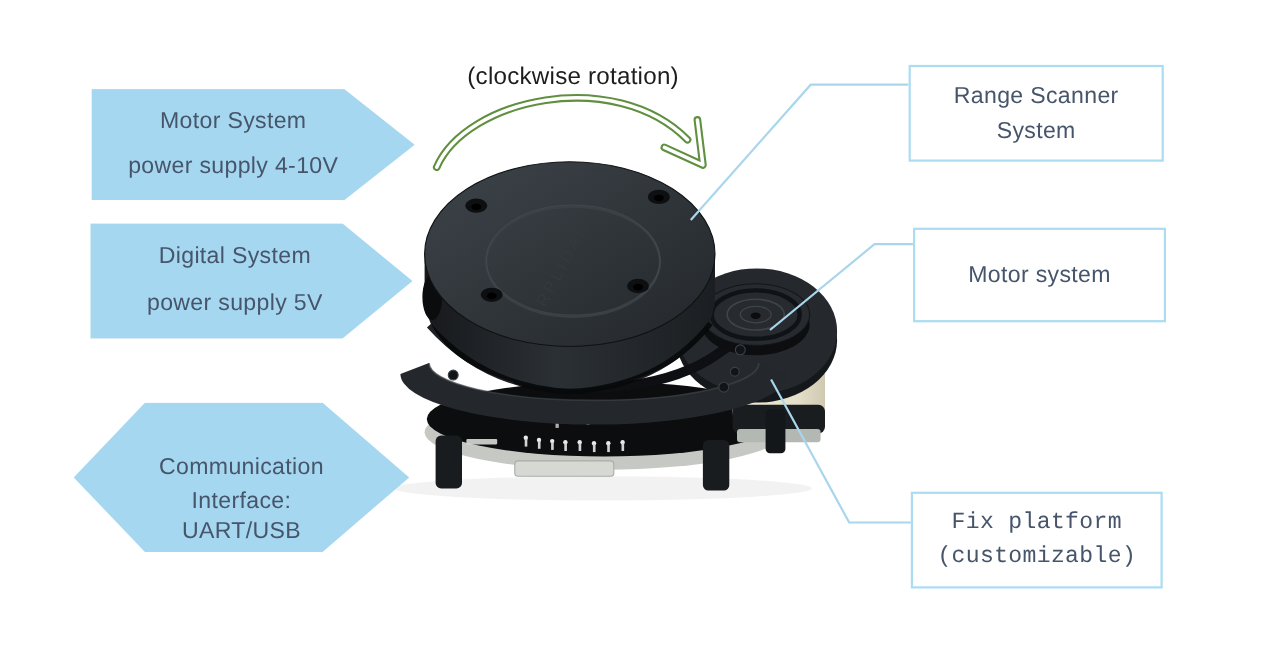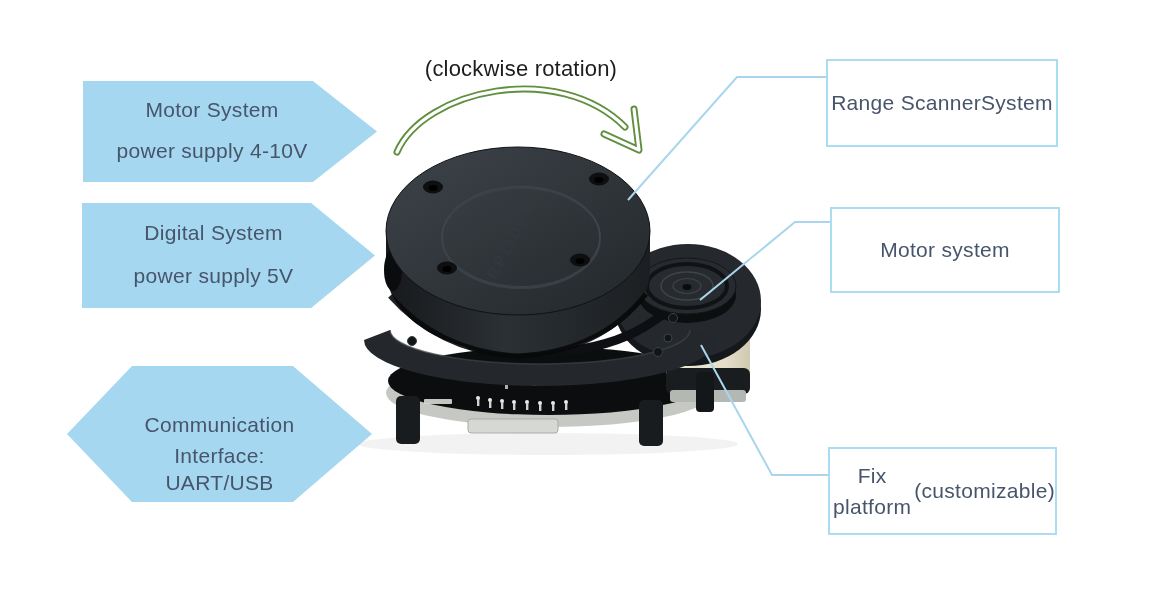--- a/index.html
+++ b/index.html
@@ -25,21 +25,21 @@
     clip-path:polygon(0 0,78.2% 0,100% 50%,78.2% 100%,0 100%);
     padding:8px 40px 10px 4px;
   }
   .hex-shape{
     clip-path:polygon(0 50%,21.3% 0,74.1% 0,100% 50%,74.1% 100%,21.3% 100%);
     justify-content:space-between;padding:11px 0 15px 0;
   }
   .hex-top{line-height:31px;margin-top:32px;}
   .label-box{
     position:absolute;border:2px solid var(--box-border);background:#ffffff;
-    display:flex;justify-content:center;align-items:center;
+    display:flex;flex-direction:column;justify-content:center;align-items:center;
     color:var(--callout-text);font-size:21px;line-height:1.5;letter-spacing:.3px;text-align:center;
   }
   .rotation-label{
     position:absolute;left:390px;top:56px;width:262px;text-align:center;
     font-size:22px;color:var(--rotation-text);letter-spacing:.2px;
   }
   .leader{stroke:var(--leader-line);stroke-width:2;fill:none;}
   .garrow-out{stroke:var(--arrow-green);stroke-width:7;fill:none;stroke-linecap:round;stroke-linejoin:round;}
   .garrow-in{stroke:#ffffff;stroke-width:3.2;fill:none;stroke-linecap:round;stroke-linejoin:round;}
 </style>
@@ -191,18 +191,18 @@
 
   <div class="label-box" style="left:826px;top:59px;width:232px;height:88px;">
     <div>Range Scanner</div>
     <div>System</div>
   </div>
 
   <div class="label-box" style="left:830px;top:207px;width:230px;height:86px;">
     <div>Motor system</div>
   </div>
 
-  <div class="label-box" style="left:828px;top:447px;width:229px;height:88px;">
+  <div class="label-box" style="left:828px;top:447px;width:229px;height:88px;font-family:Liberation Mono, monospace;">
     <div>Fix platform</div>
     <div>(customizable)</div>
   </div>
 
 </div>
 
 </body></html>

